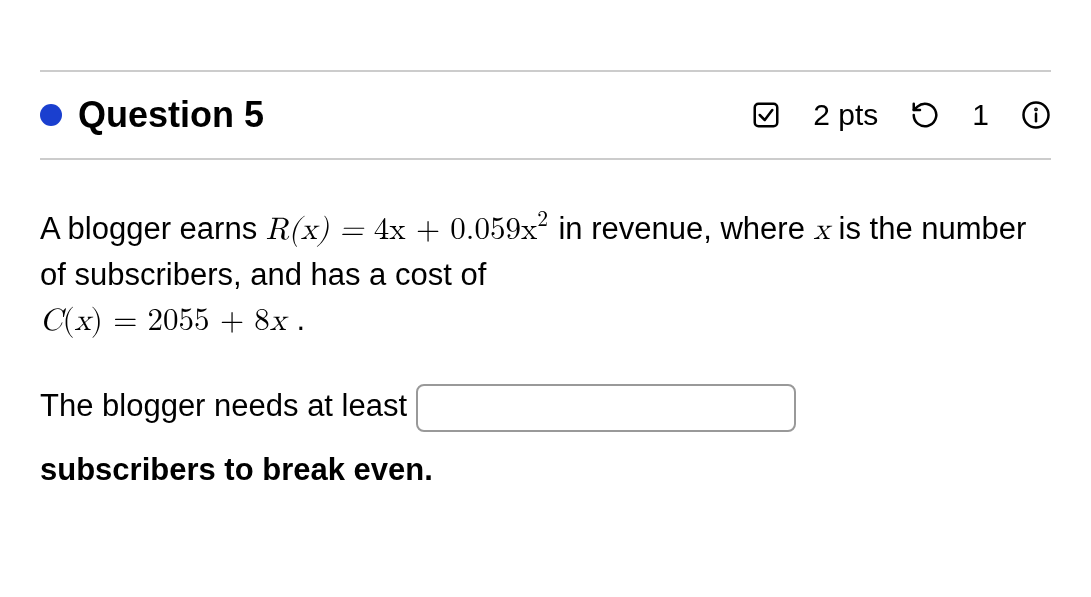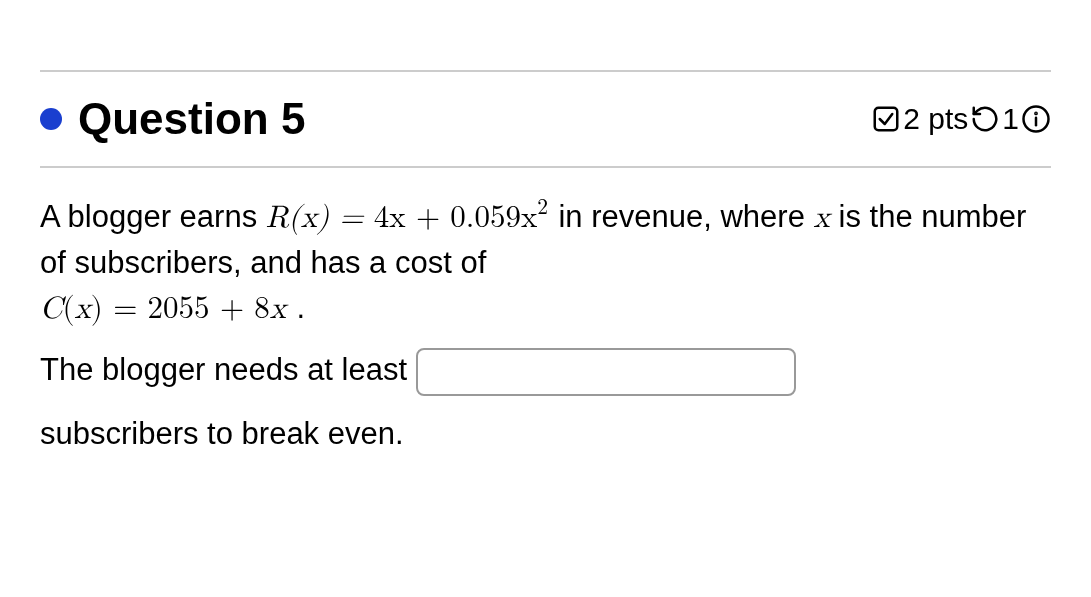--- a/index.html
+++ b/index.html
@@ -28,64 +28,65 @@
   .bullet {
     width: 22px;
     height: 22px;
     border-radius: 50%;
     background: #1a3fcf;
     flex: 0 0 auto;
     margin-right: 16px;
   }
   .qtitle {
     font-weight: bold;
-    font-size: 44px;
+    font-size: 36px;
   }
   .spacer { flex: 1 1 auto; }
   .meta {
     display: flex;
     align-items: center;
-    gap: 2px;
+    gap: 32px;
     font-size: 30px;
   }
   .ico {
     display: inline-flex;
     align-items: center;
     justify-content: center;
   }
   .ico svg { display: block; }
   .body {
-    padding-top: 24px;
+    padding-top: 44px;
     font-size: 31px;
     line-height: 1.45;
   }
   .math {
     font-family: "Latin Modern Math", "Cambria Math", "STIX Two Math", Georgia, serif;
     font-style: italic;
   }
   .math .up { font-style: normal; }
   .math sup { font-size: 0.7em; vertical-align: 0.6em; font-style: normal; }
   .answer-row {
-    margin-top: 16px;
+    margin-top: 40px;
     font-size: 31px;
   }
   .answer-input {
     display: inline-block;
     width: 380px;
     height: 48px;
     border: 2px solid #999;
     border-radius: 8px;
     font-size: 28px;
     padding: 4px 10px;
     vertical-align: middle;
     box-sizing: border-box;
   }
   .answer-row .line2 {
     display: block;
     margin-top: 20px;
+    font-weight: bold;
   }
 </style>
 </head>
 <body>
 
 <div class="wrap">
   <div class="hr"></div>
 
   <div class="header">
     <div class="bullet"></div>

